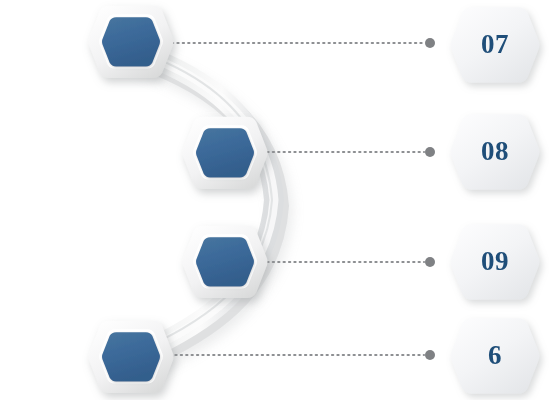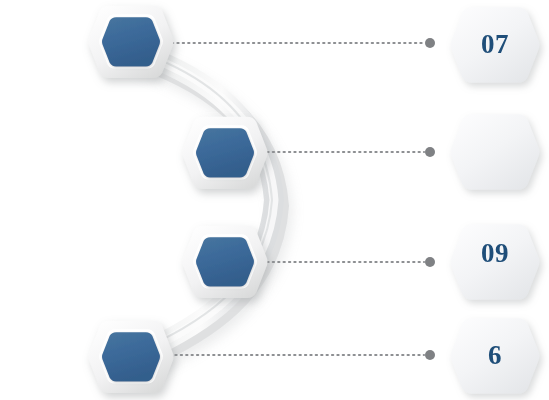--- a/index.html
+++ b/index.html
@@ -191,18 +191,19 @@
     </g>
     <g transform="translate(495,356)">
       <g transform="translate(-46,-39.5) scale(0.92)" filter="url(#numShadow)">
         <use href="#hexRing" x="0" y="0" width="100" height="86" fill="url(#numGrad)"></use>
       </g>
     </g>
   </svg>
 
   <div class="num-label" style="left:450px; top:31px;">07</div>
 
-
-  <div class="num-label" style="left:450px; top:240px;">09</div>
+  <div class="num-label" style="left:450px; top:138px;">08</div>
+
+  <div class="num-label" style="left:450px; top:248px;">09</div>
 
   <div class="num-label" style="left:450px; top:342px;">6</div>
 
 </div>
 
 </body></html>

